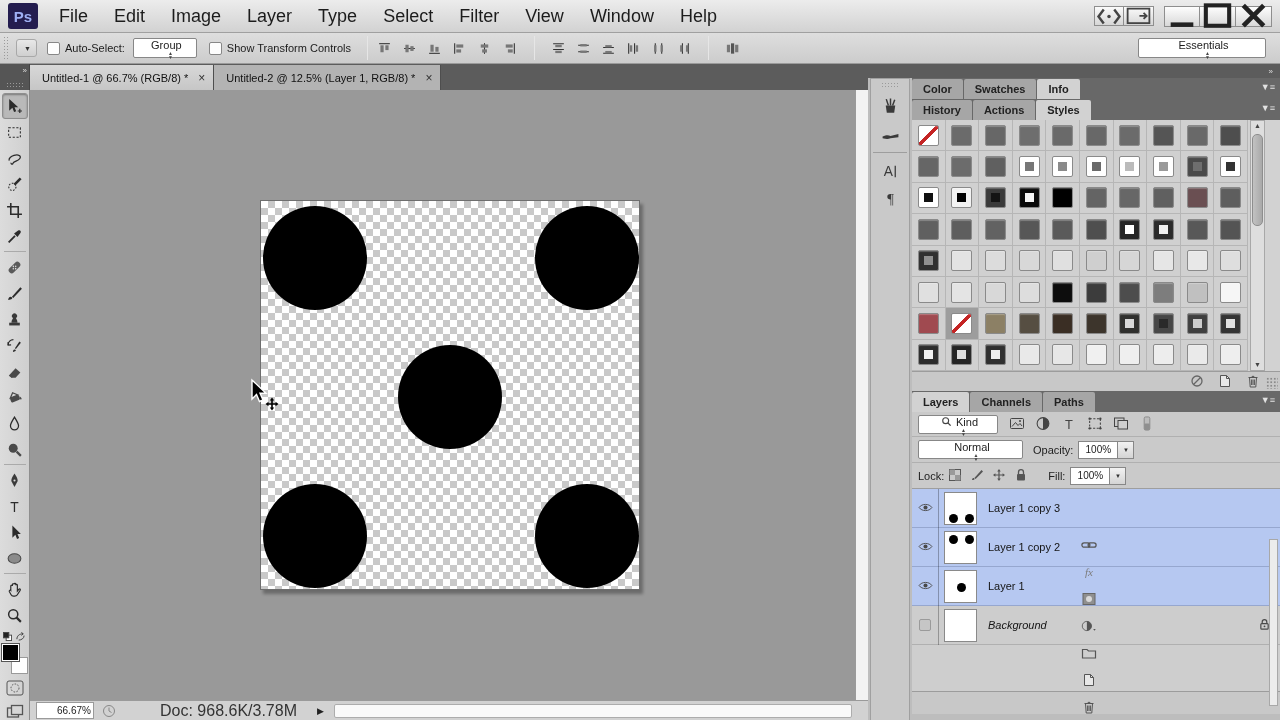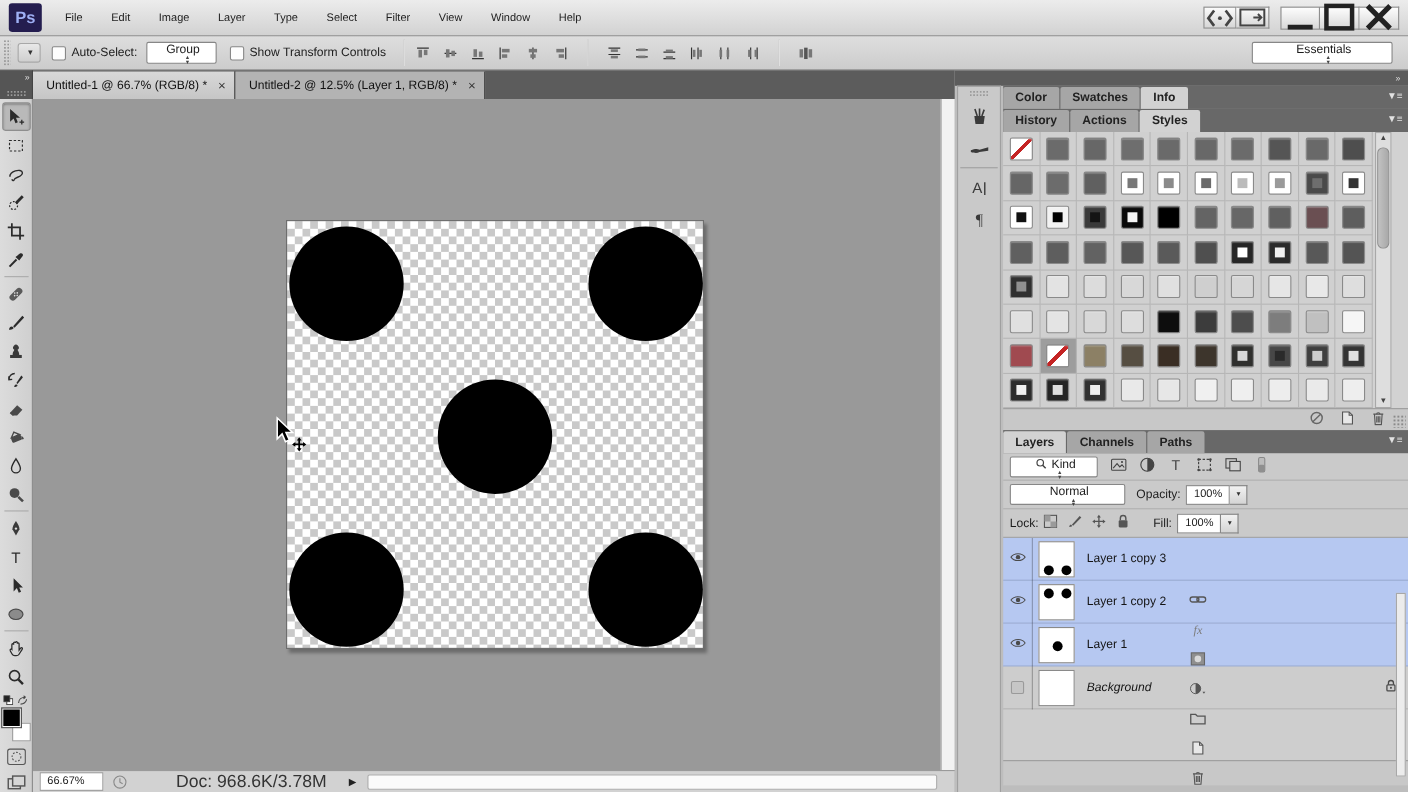--- a/index.html
+++ b/index.html
@@ -8,21 +8,21 @@
   #app { position:relative; width:1280px; height:720px; background:#999; }
 
   
   .menubar { position:absolute; left:0; top:0; width:1280px; height:33px;
     background:linear-gradient(#ececec,#d2d2d2); border-bottom:1px solid #a0a0a0;
     display:flex; align-items:center; }
   .ps-logo { width:30px; height:26px; margin:0 10px 0 8px; background:#241d4f; color:#9fb0f5;
     font-weight:bold; font-size:15px; display:flex; align-items:center; justify-content:center;
     border-radius:3px; }
   .menu-items { display:flex; align-items:center; gap:4px; }
-  .menu-item { padding:4px 11px; font-size:10px; cursor:default; }
+  .menu-item { padding:4px 11px; font-size:18px; cursor:default; }
   .menubar-right { margin-left:auto; display:flex; align-items:center; gap:10px; padding-right:8px; }
   .mini-btn-group { display:flex; }
   .mini-btn { width:30px; height:20px; background:linear-gradient(#fbfbfb,#d6d6d6);
     border:1px solid #8e8e8e; display:flex; align-items:center; justify-content:center; }
   .mini-btn + .mini-btn { border-left:none; }
   .win-controls { display:flex; }
   .win-btn { width:36px; height:21px; background:linear-gradient(#fdfdfd,#d8d8d8);
     border:1px solid #8e8e8e; display:flex; align-items:center; justify-content:center; }
   .win-btn + .win-btn { border-left:none; }
 
@@ -81,21 +81,21 @@
     background-size:8px 8px; }
   .canvas { position:absolute; left:230px; top:110px; width:380px; height:390px;
     border:1px solid #6e6e6e; box-shadow:3px 4px 3px rgba(0,0,0,.3); }
   .circle { position:absolute; border-radius:50%; background:#000; }
   .cursor-svg { position:absolute; width:34px; height:34px; pointer-events:none; }
   .v-scroll { position:absolute; right:0; top:0; width:13px; height:610px; background:#f2f2f2;
     border-left:1px solid #9a9a9a; }
   .statusbar { position:absolute; left:0; bottom:0; width:838px; height:20px; background:#d2d2d2;
     border-top:1px solid #9a9a9a; display:flex; align-items:center; }
   .zoom-field { width:58px; height:17px; background:#fff; border:1px solid #9a9a9a; margin-left:6px;
-    display:flex; align-items:center; padding-left:6px; font-size:10px; }
+    display:flex; align-items:center; padding-left:20px; font-size:10px; }
   .status-icon { margin:0 8px; width:14px; height:14px; }
   .doc-info { margin:0 10px 0 36px; font-size:16px; color:#333; }
   .status-arrow { font-size:9px; color:#222; margin:0 10px; }
   .status-rest { flex:1; height:14px; margin-right:16px; background:#fafafa; border:1px solid #adadad; border-radius:2px; }
 
   
   .dock { position:absolute; left:868px; top:64px; width:412px; height:656px; background:#bdbdbd; }
   .dock-band { position:absolute; left:0; top:0; width:412px; height:14px; background:#5c5c5c;
     display:flex; justify-content:flex-end; align-items:center; }
   .dock-band .dbl { color:#ddd; font-size:8px; letter-spacing:-1px; margin-right:8px; }

